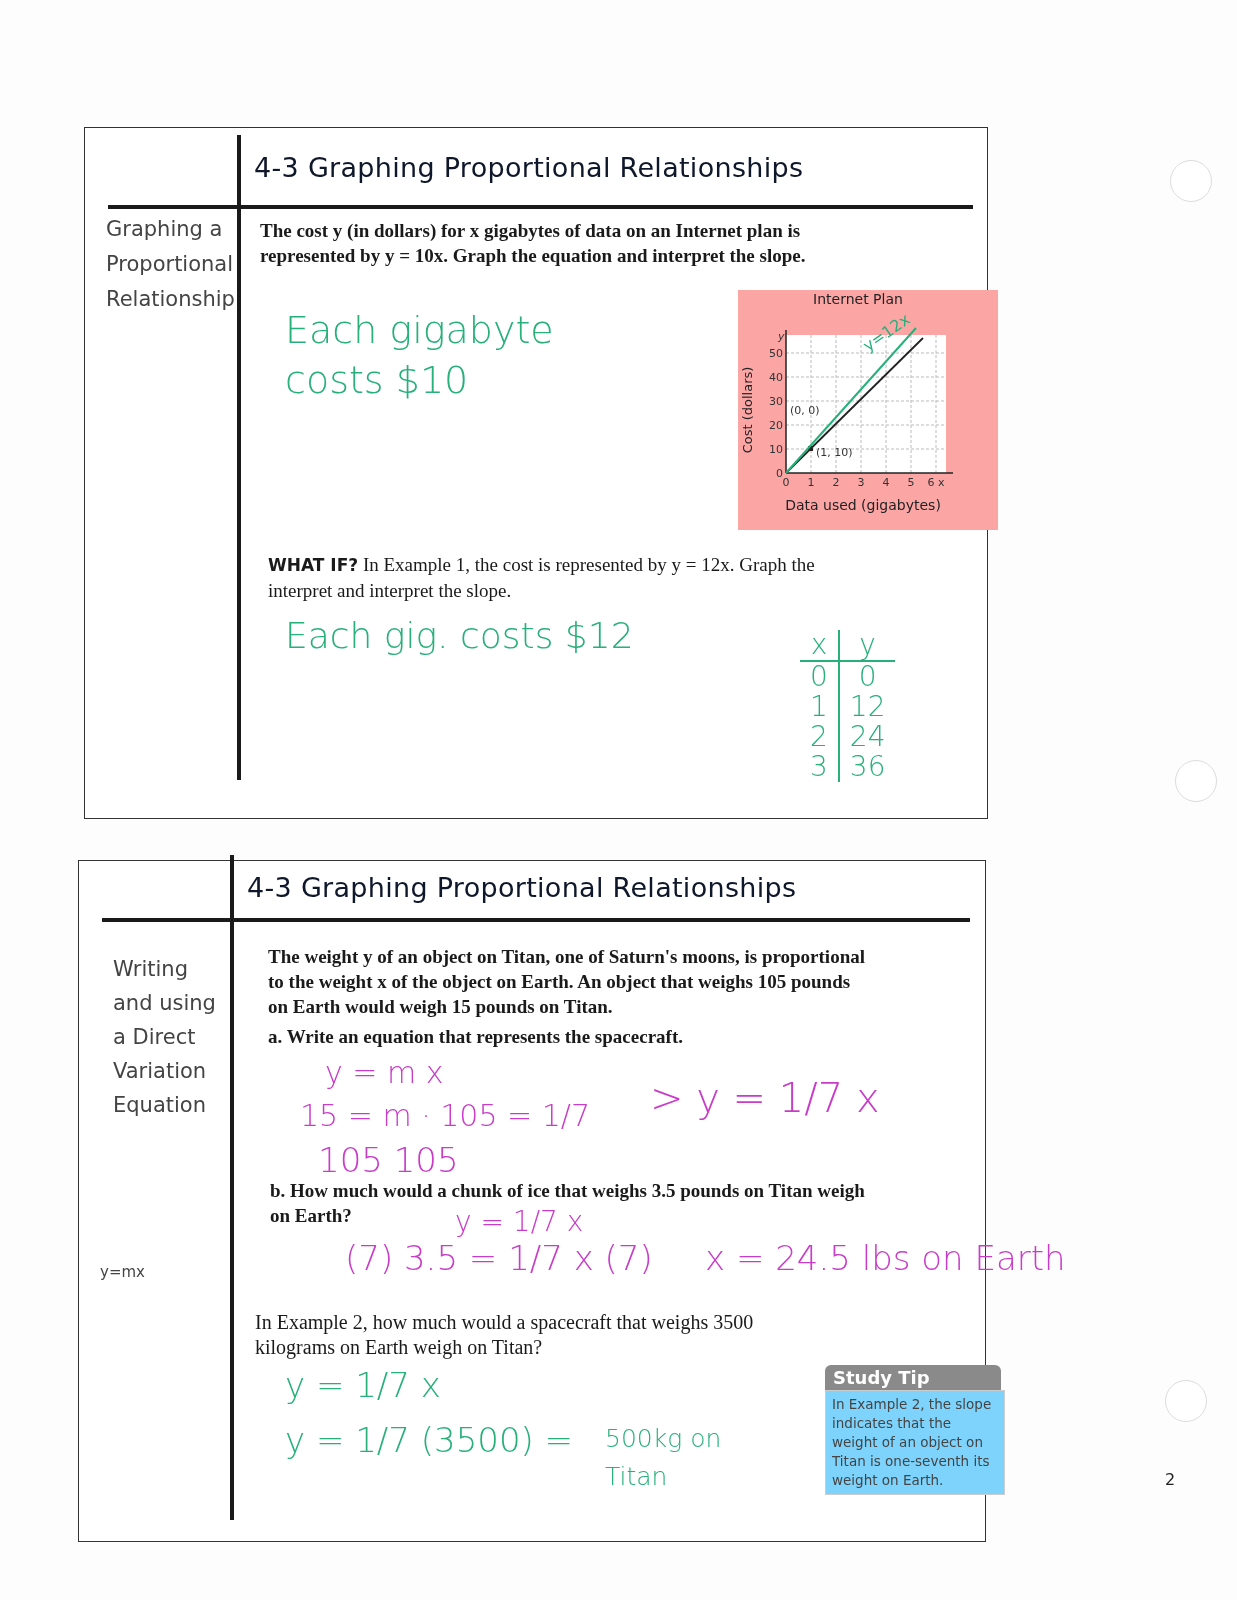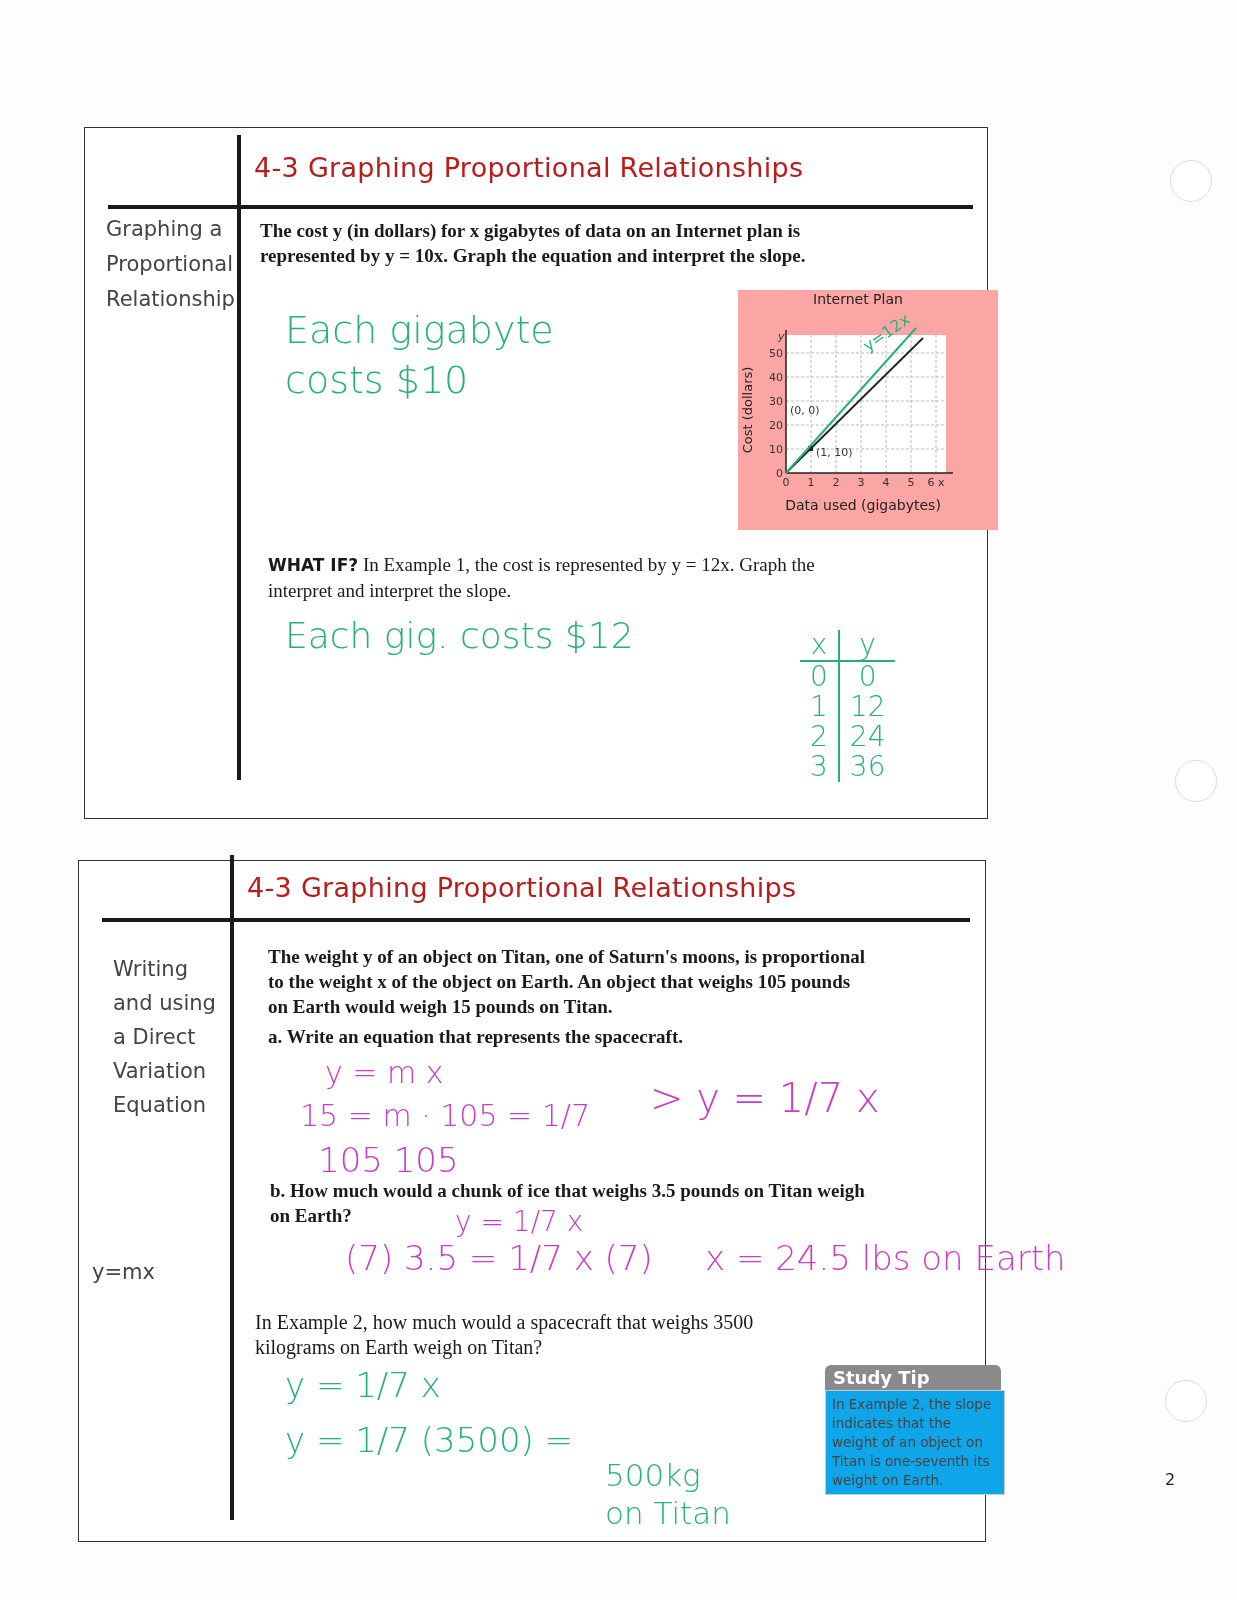--- a/index.html
+++ b/index.html
@@ -2,31 +2,31 @@
 <html><head>
 <meta charset="utf-8">
 <style>
   html,body{margin:0;padding:0;}
   body{width:1237px;height:1600px;background:#fdfdfd;position:relative;overflow:hidden;font-family:"Liberation Serif",serif;color:#222;}
   .panel{position:absolute;border:1.5px solid #333;background:#fff;}
   .p1{left:84px;top:127px;width:902px;height:690px;}
   .p2{left:78px;top:860px;width:906px;height:680px;}
   .vbar{position:absolute;width:4px;background:#1a1a1a;}
   .hbar{position:absolute;height:4px;background:#1a1a1a;}
-  .title{position:absolute;font-family:"DejaVu Sans",sans-serif;font-size:27px;color:#b91c1c;letter-spacing:0.3px;}
+  .title{position:absolute;font-family:"DejaVu Sans",sans-serif;font-size:27px;color:#0f172a;letter-spacing:0.3px;}
   .side{position:absolute;font-family:"DejaVu Sans",sans-serif;font-size:21px;color:#444;line-height:35px;white-space:pre-line;}
   .prob{position:absolute;font-size:19px;line-height:25px;color:#1a1a1a;}
   .prob b{font-weight:bold;}
   .hw{position:absolute;font-family:"DejaVu Sans",sans-serif;font-weight:200;}
   .green{color:#27b07a;}
   .magenta{color:#c83cc8;}
   .chart{position:absolute;left:738px;top:290px;width:260px;height:240px;background:#fca5a5;}
   .tip{position:absolute;left:785px;top:1365px;width:180px;height:155px;margin-left:40px;}
   .tip-head{background:#8a8a8a;color:#fff;font-family:"DejaVu Sans",sans-serif;font-weight:bold;font-size:18px;padding:2px 8px;border-radius:6px 6px 0 0;width:160px;}
-  .tip-body{font-family:"DejaVu Sans",sans-serif;font-size:13.5px;line-height:19px;color:#444;padding:4px 6px;border:1px solid #ccc;background:#0ea5e9;}
+  .tip-body{font-family:"DejaVu Sans",sans-serif;font-size:13.5px;line-height:19px;color:#444;padding:4px 6px;border:1px solid #ccc;background:#7dd3fc;}
   .pagenum{position:absolute;left:1165px;top:1470px;font-family:"DejaVu Sans",sans-serif;font-size:16px;}
   .hole{position:absolute;width:40px;height:40px;border-radius:50%;border:1px solid #ddd;background:#fff;}
   table.tbl{position:absolute;border-collapse:collapse;}
   table.tbl td{padding:0 10px;font-family:"DejaVu Sans",sans-serif;font-size:28px;color:#27b07a;font-weight:200;line-height:30px;text-align:center;}
   table.tbl tr:first-child td{border-bottom:2px solid #27b07a;}
   table.tbl td:first-child{border-right:2px solid #27b07a;}
 </style>
 </head>
 <body>
 
@@ -123,38 +123,38 @@
 
 <div class="panel p2"></div>
 <div class="vbar" style="left:230px;top:855px;height:665px;"></div>
 <div class="hbar" style="left:102px;top:918px;width:868px;"></div>
 <div class="title" style="left:247px;top:872px;">4-3 Graphing Proportional Relationships</div>
 <div class="side" style="left:113px;top:952px;width:115px;line-height:34px;">Writing
 and using
 a Direct
 Variation
 Equation</div>
-<div class="side" style="left:92px;top:1255px;font-size:21px;">y=mx</div>
+<div class="side" style="left:100px;top:1255px;font-size:15px;">y=mx</div>
 
 <div class="prob" style="left:268px;top:944px;width:600px;font-weight:bold;">The weight y of an object on Titan, one of Saturn's moons, is proportional to the weight x of the object on Earth. An object that weighs 105 pounds on Earth would weigh 15 pounds on Titan.</div>
 <div class="prob" style="left:268px;top:1024px;font-weight:bold;">a.  Write an equation that represents the spacecraft.</div>
 
 <div class="hw magenta" style="left:325px;top:1055px;font-size:30px;">y = m x</div>
 <div class="hw magenta" style="left:300px;top:1098px;font-size:30px;">15 = m · 105   = 1/7</div>
 <div class="hw magenta" style="left:318px;top:1140px;font-size:34px;">105     105</div>
 <div class="hw magenta" style="left:650px;top:1075px;font-size:40px;">&gt; y = 1/7 x</div>
 
 <div class="prob" style="left:270px;top:1178px;width:600px;font-weight:bold;">b.  How much would a chunk of ice that weighs 3.5 pounds on Titan weigh on Earth?</div>
 <div class="hw magenta" style="left:455px;top:1205px;font-size:28px;">y = 1/7 x</div>
 <div class="hw magenta" style="left:345px;top:1238px;font-size:34px;">(7) 3.5 = 1/7 x (7)</div>
 <div class="hw magenta" style="left:705px;top:1238px;font-size:34px;white-space:nowrap;">x = 24.5 lbs on Earth</div>
 
 <div class="prob" style="left:255px;top:1310px;width:560px;font-size:20px;">In Example 2, how much would a spacecraft that weighs 3500 kilograms on Earth weigh on Titan?</div>
 <div class="hw green" style="left:285px;top:1365px;font-size:34px;">y = 1/7 x</div>
 <div class="hw green" style="left:285px;top:1420px;font-size:34px;">y = 1/7 (3500)  =</div>
-<div class="hw green" style="left:605px;top:1456px;width:130px;font-size:31px;line-height:38px;">500kg on Titan</div>
+<div class="hw green" style="left:605px;top:1420px;width:130px;font-size:25px;line-height:38px;">500kg on Titan</div>
 
 <div class="tip">
   <div class="tip-head">Study Tip</div>
   <div class="tip-body">In Example 2, the slope indicates that the weight of an object on Titan is one-seventh its weight on Earth.</div>
 </div>
 
 <div class="pagenum">2</div>
 
 </body></html>

